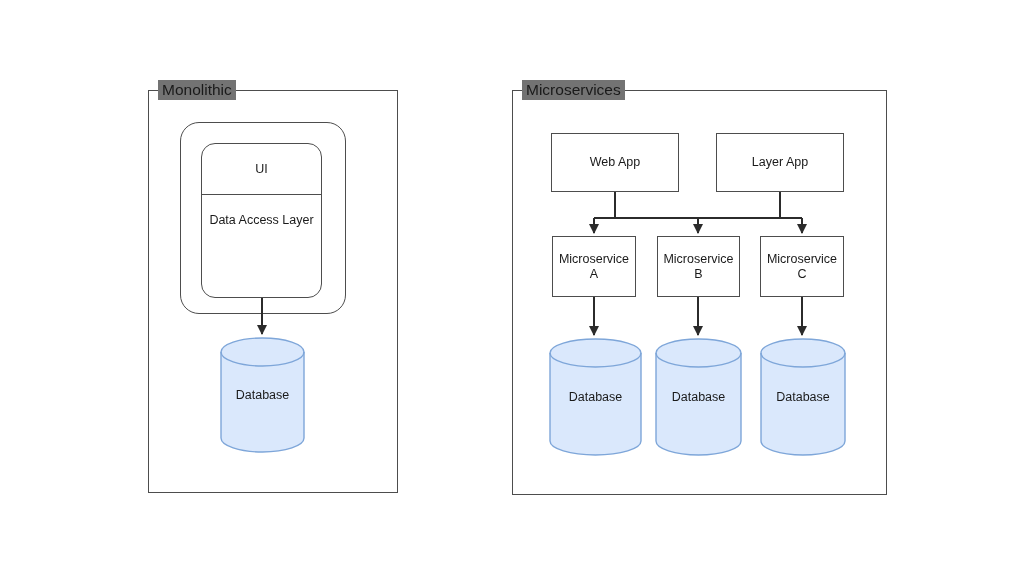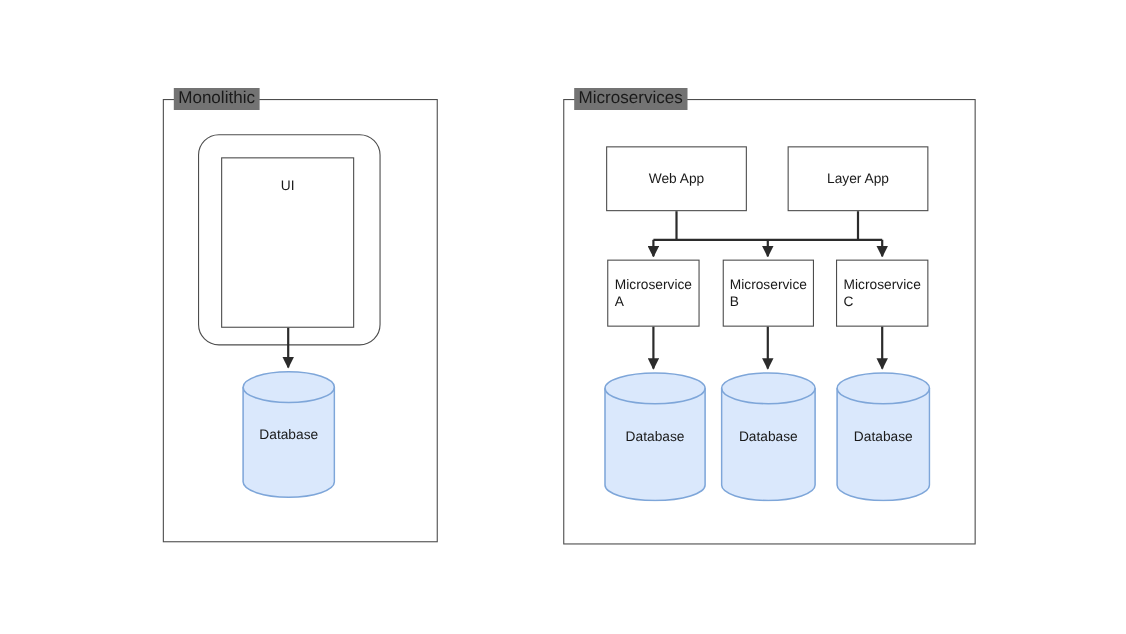--- a/index.html
+++ b/index.html
@@ -44,20 +44,21 @@
 
   
   .node {
     position: absolute;
     box-sizing: border-box;
     border: 1.4px solid #4d4d4d;
     background: #ffffff;
     display: flex;
     align-items: center;
     justify-content: center;
+    text-align: center;
     font-size: 12.5px;
     line-height: 15px;
     color: #1a1a1a;
     white-space: pre-line;
   }
 
   
   .shell {
     position: absolute;
     box-sizing: border-box;
@@ -113,23 +114,26 @@
 <body>
 
 <div id="canvas">
 
   <div class="panel" style="left:148px; top:90px; width:250px; height:403px;">
     <span class="panel-title">Monolithic</span>
   </div>
 
   <div class="shell" style="left:180px; top:122px; width:166px; height:192px;"></div>
 
-  <div class="stack" style="left:201px; top:143px; width:121px; height:155px;">
+  <div class="stack" style="left:201px; top:143px; width:121px; height:155px;border-radius:14px;">
     <div class="stack-row" style="height:51px;">
       <span>UI</span>
+    </div>
+    <div class="stack-row" style="height:51px;">
+      <span>Data Access Layer</span>
     </div>
   </div>
 
   <div class="cyl" style="left:220px; top:337px; width:85px; height:116px;">
     <svg width="85" height="116" viewBox="0 0 85 116">
       <path d="M1,15 A41.5,14 0 0 1 84,15 L84,101 A41.5,14 0 0 1 1,101 Z" fill="#dae8fc" stroke="#7ea6d9" stroke-width="1.4"></path>
       <path d="M1,15 A41.5,14 0 0 0 84,15" fill="none" stroke="#7ea6d9" stroke-width="1.4"></path>
     </svg>
     <div class="cyl-label" style="top:51px;">Database</div>
   </div>

